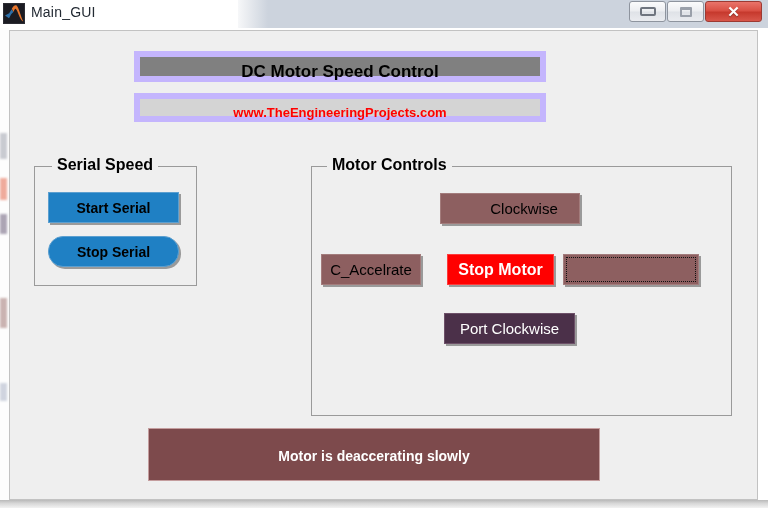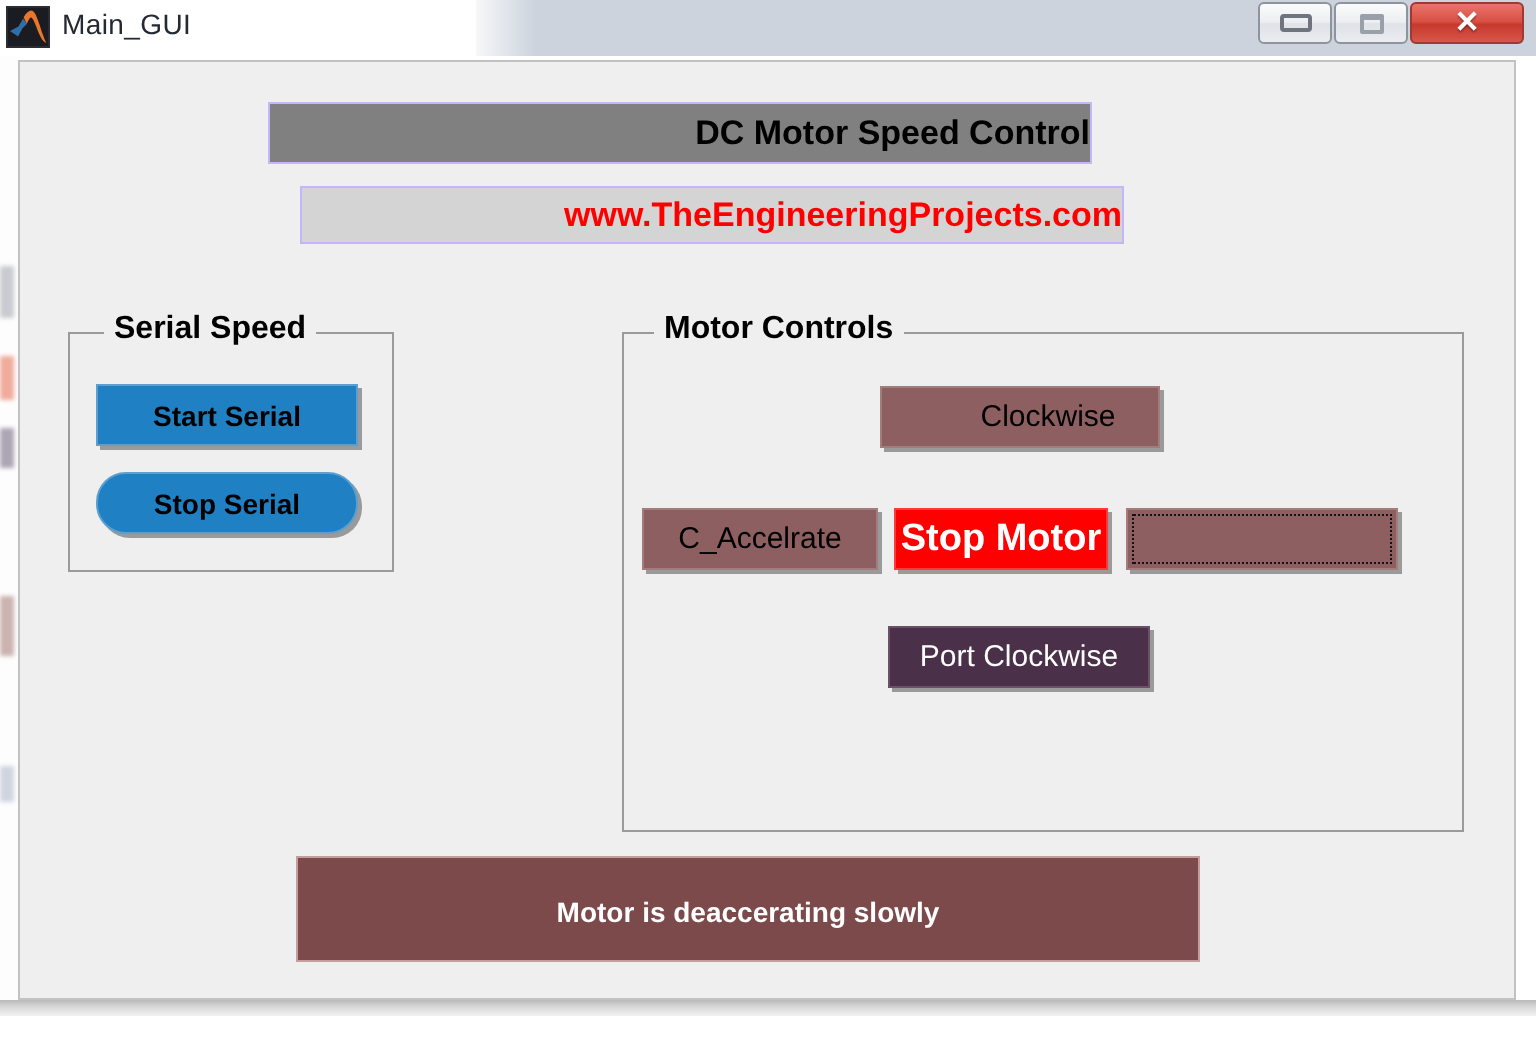--- a/index.html
+++ b/index.html
@@ -133,42 +133,41 @@
     position: absolute;
     left: 0; width: 7px;
     opacity: .45;
     filter: blur(1px);
   }
 
   
   .banner {
     position: absolute;
     box-sizing: border-box;
-    text-align: right;
-    border: 1px solid #c4b5fd;
+    text-align: center;
+    border: 6px solid #c4b5fd;
     white-space: nowrap;
   }
   #banner-title {
     left: 134px; top: 51px;
     width: 412px; height: 31px;
     background: #808080;
     color: #000000;
     font-size: 17px;
     font-weight: bold;
     line-height: 29px;
   }
   #banner-site {
     left: 134px; top: 93px;
     width: 412px; height: 29px;
     background: #d4d4d4;
     color: #ff0000;
-    font-size: 17px;
+    font-size: 13px;
     font-weight: bold;
     line-height: 27px;
-    margin-left: 16px;
   }
 
   
   .panel {
     position: absolute;
     box-sizing: border-box;
     border: 1px solid #9a9a9a;
     background: transparent;
   }
   .panel-title {
@@ -210,41 +209,41 @@
     background: #8d5f60;
     color: #000000;
     border-color: #a37c7c;
     font-weight: normal;
     font-size: 15px;
   }
   .btn-red {
     background: #ff0000;
     color: #ffffff;
     border-color: #ff3a3a;
-    font-size: 19px;
+    font-size: 16px;
   }
   .btn-purple {
     background: #4b3049;
     color: #ffffff;
     border-color: #6d5068;
     font-weight: normal;
     font-size: 15px;
   }
   .focus-ring {
     position: absolute;
     left: 2px; top: 2px; right: 2px; bottom: 2px;
     border: 1px dotted #111111;
     pointer-events: none;
   }
 
   #btn-start-serial { left: 48px; top: 192px; width: 131px; height: 31px; }
   #btn-stop-serial  { left: 48px; top: 236px; width: 131px; height: 31px; border-radius: 15px; }
 
   #btn-clockwise     { left: 440px; top: 193px; width: 140px; height: 31px; padding-left: 28px; }
-  #btn-accelrate     { left: 321px; top: 254px; width: 118px; height: 31px; }
+  #btn-accelrate     { left: 321px; top: 254px; width: 100px; height: 31px; }
   #btn-stop-motor    { left: 447px; top: 254px; width: 107px; height: 31px; }
   #btn-deaccelrate   { left: 563px; top: 254px; width: 136px; height: 31px; }
   #btn-anticlockwise { left: 444px; top: 313px; width: 131px; height: 31px; }
 
   
   #status-box {
     position: absolute;
     left: 148px; top: 428px;
     width: 452px; height: 53px;
     box-sizing: border-box;

